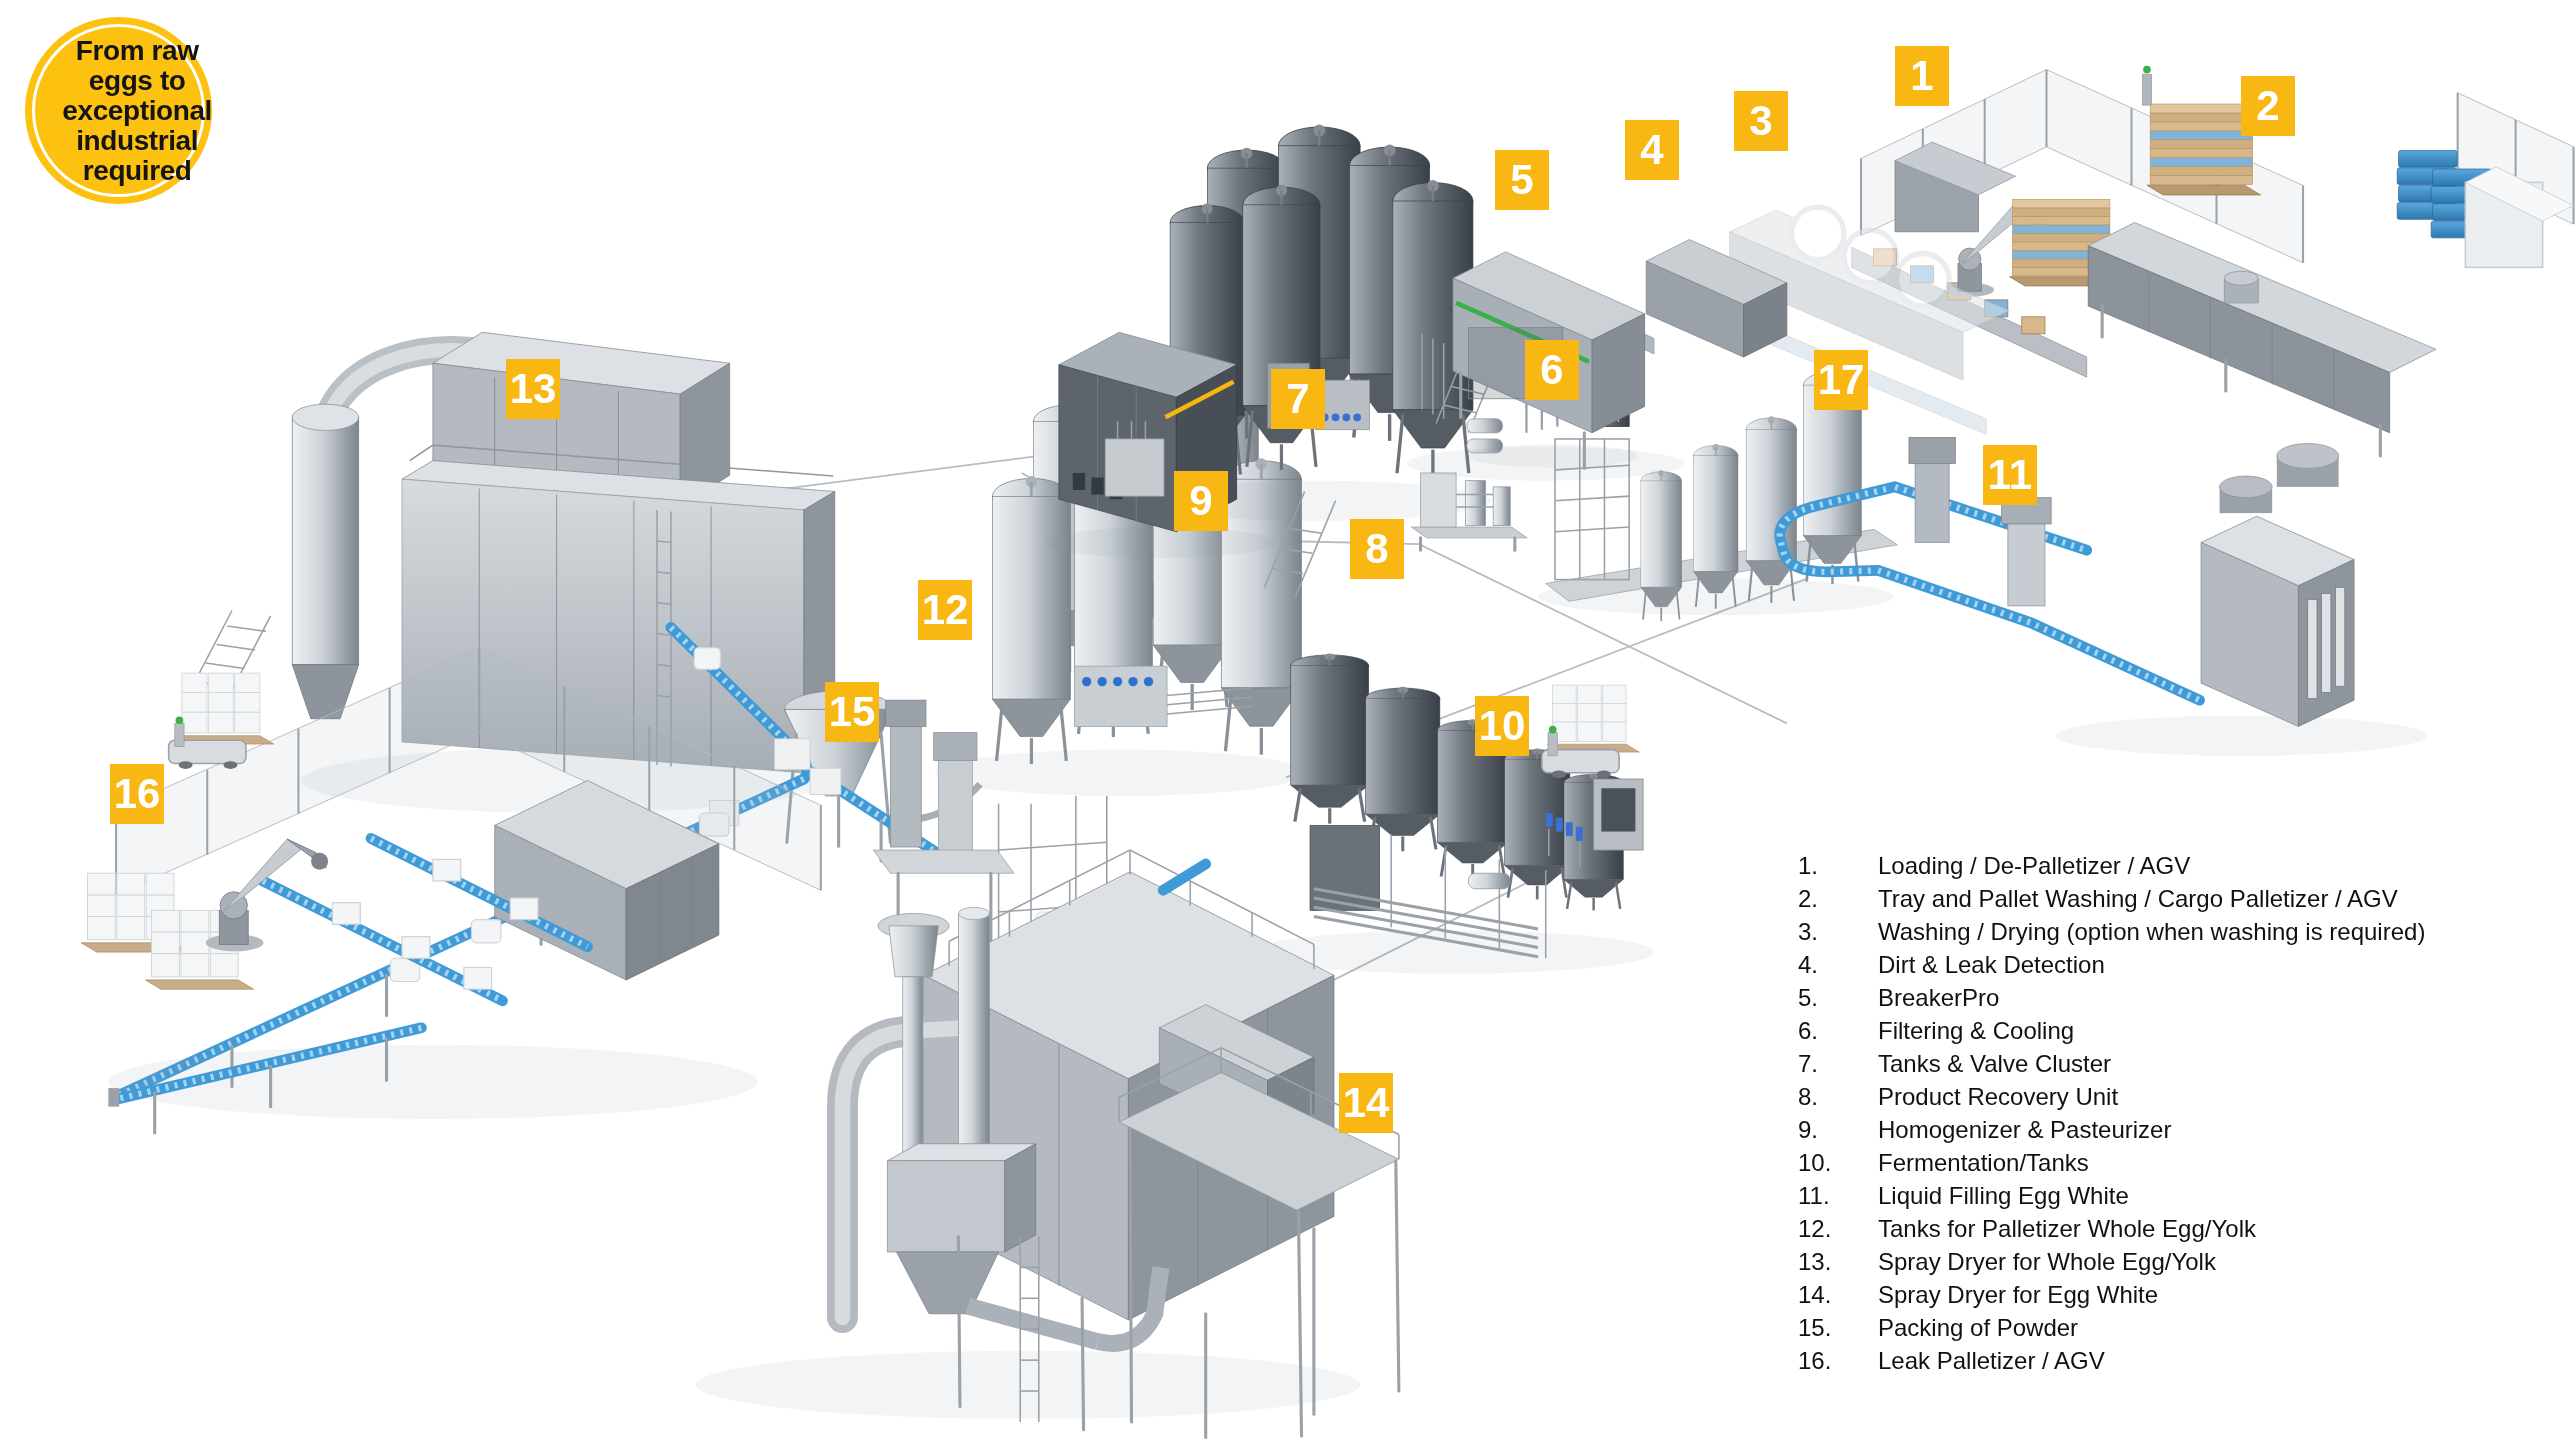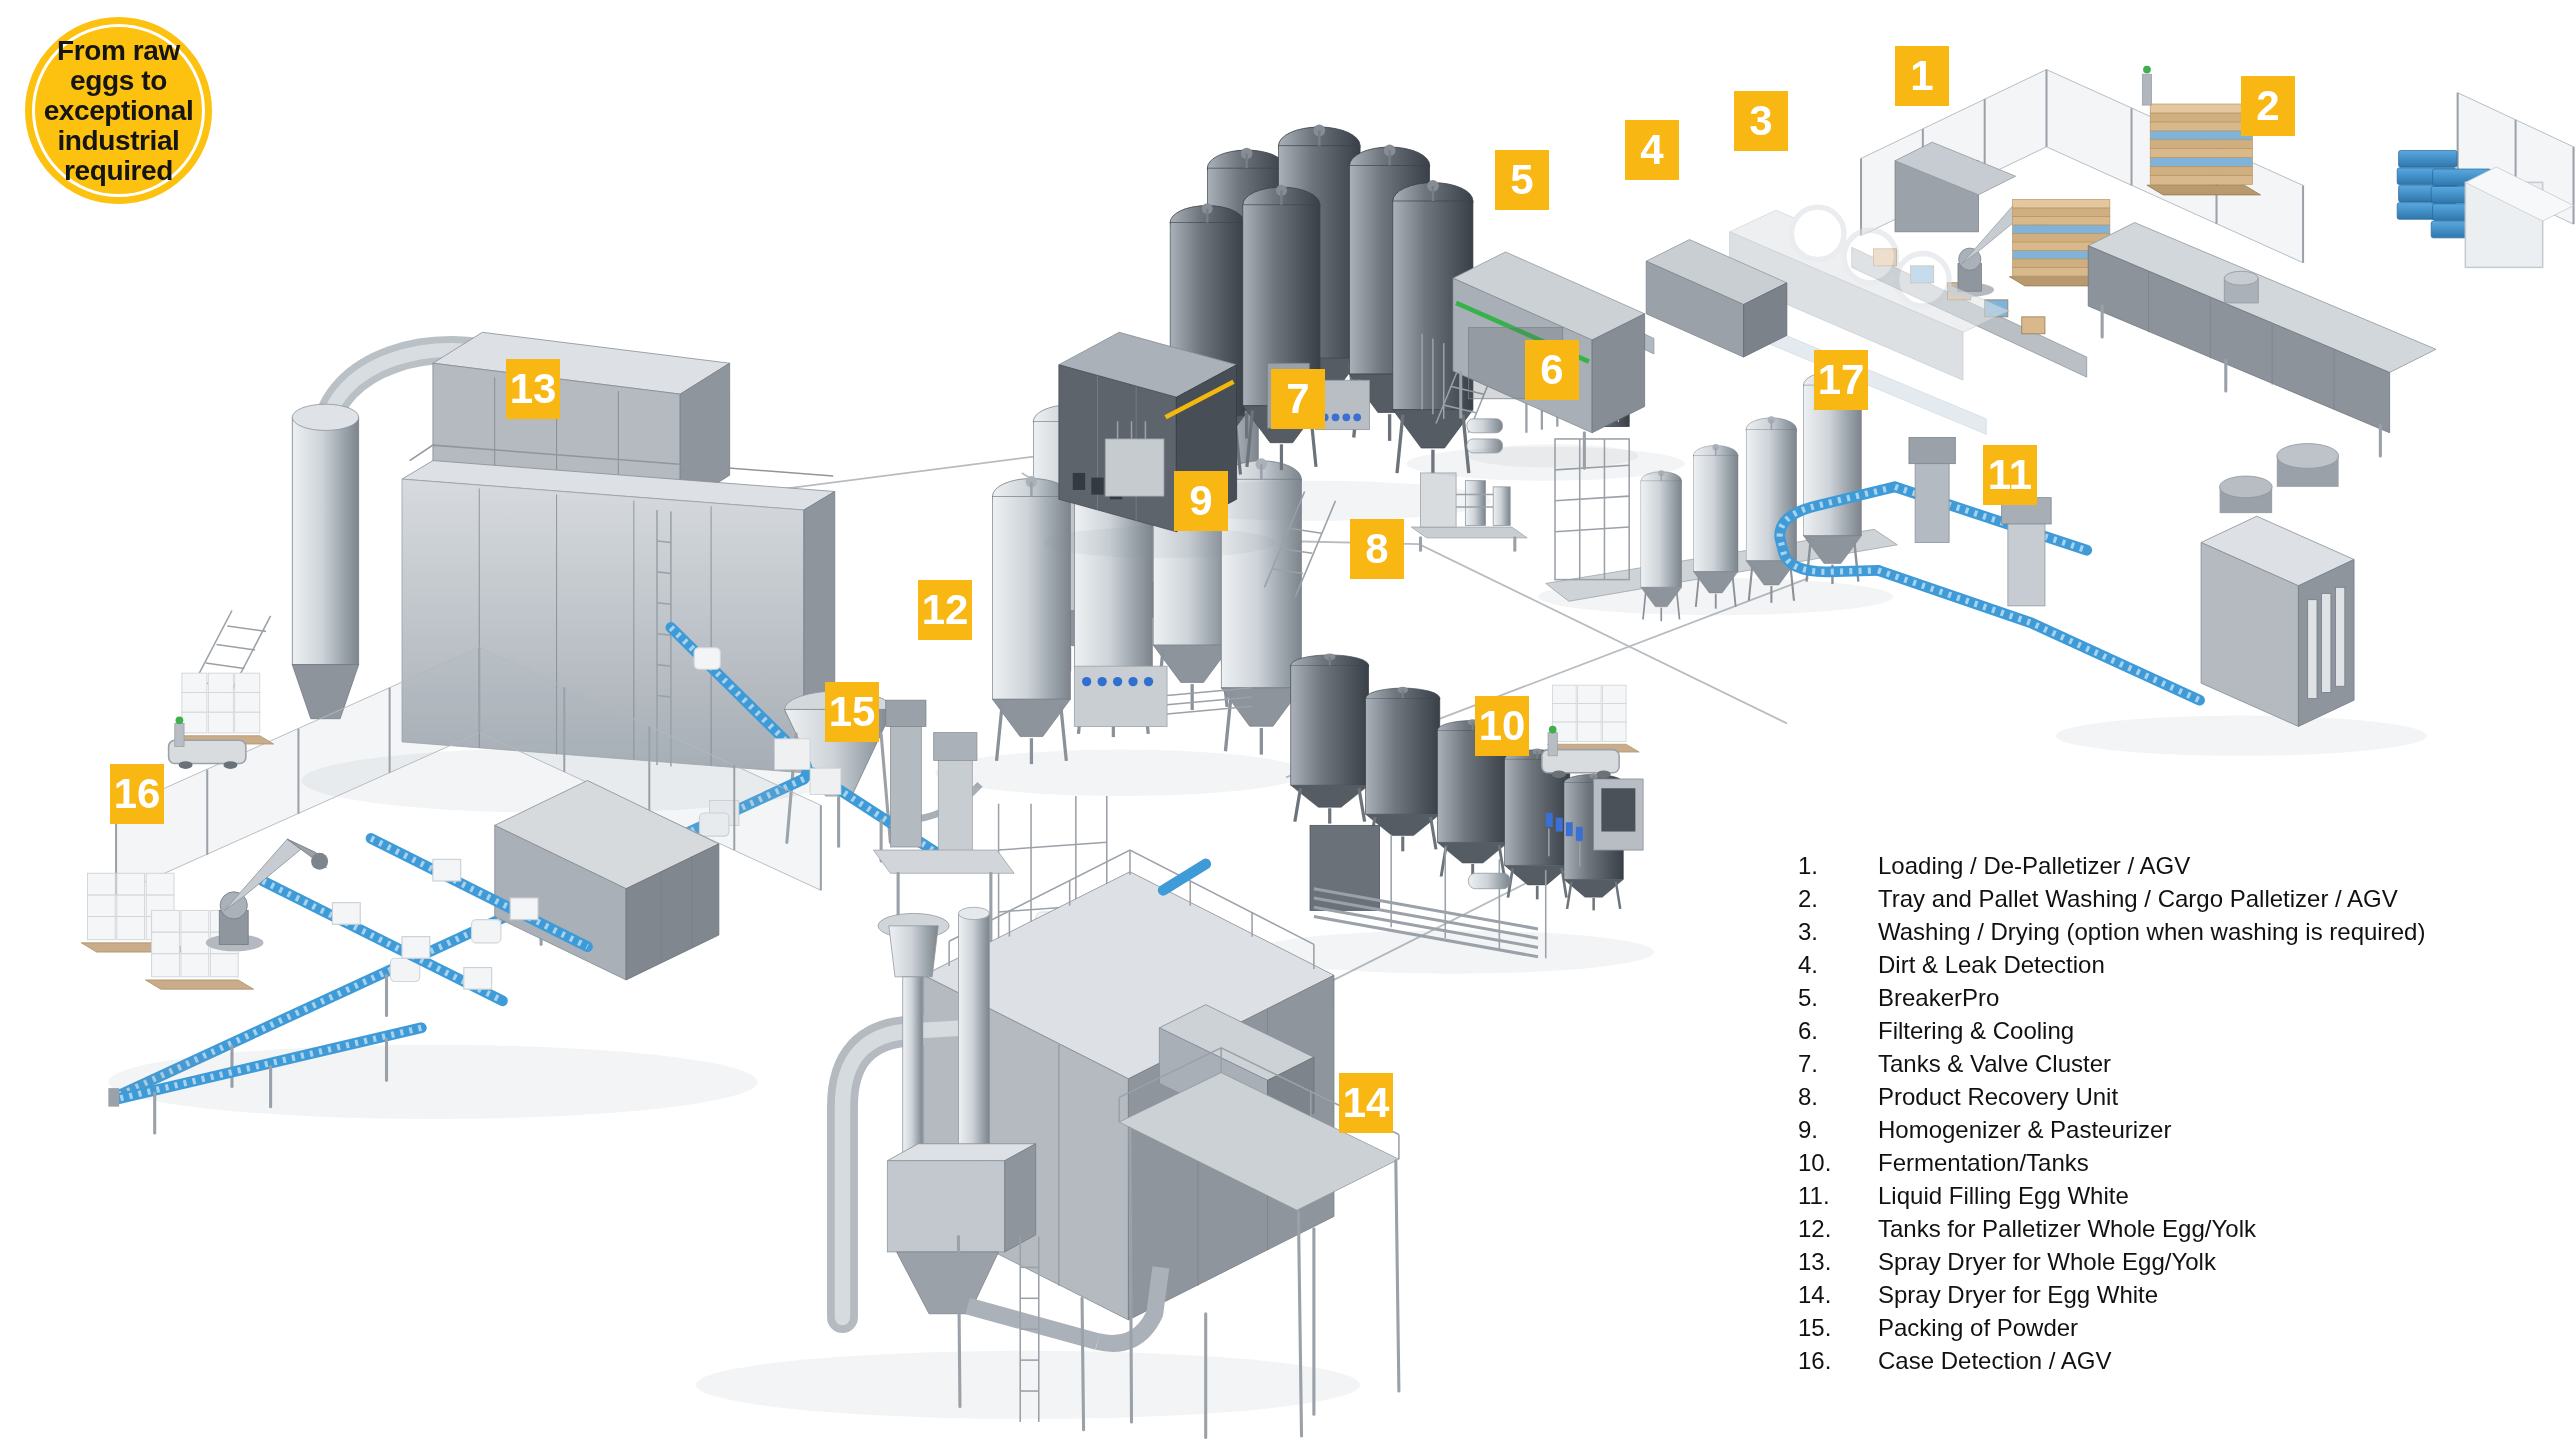--- a/index.html
+++ b/index.html
@@ -18,21 +18,21 @@
   .link{stroke:#b7bcc1;stroke-width:2.4;fill:none;}
   .fencem{fill:rgba(173,181,188,0.14);stroke:#b3b9bf;stroke-width:1.2;}
   .fp{stroke:#9aa1a8;stroke-width:2.6;}
   .face-t{fill:#dde1e5;stroke:#848b93;stroke-width:1;}
   .face-l{fill:#b4bac0;stroke:#848b93;stroke-width:1;}
   .face-r{fill:#8e959c;stroke:#757c84;stroke-width:1;}
   .face-d{fill:#5d646c;stroke:#464d55;stroke-width:1;}
 
   
   .head-circle{position:absolute;left:25px;top:17px;width:187px;height:187px;border-radius:50%;
-    background:#fdc110;display:flex;align-items:center;justify-content:center;}
+    background:#fdc110;display:flex;align-items:center;justify-content:flex-end;}
   .head-circle::before{content:"";position:absolute;left:7px;top:7px;right:7px;bottom:7px;
     border:3.9px solid #ffffff;border-radius:50%;}
   .head-circle .txt{position:relative;text-align:center;font-weight:700;color:#151515;
     font-size:28px;line-height:30px;letter-spacing:-0.4px;}
 
   
   .badge{position:absolute;width:54px;height:60px;background:#f8b712;color:#ffffff;
     font-weight:700;font-size:42px;display:flex;align-items:center;justify-content:center;}
 
   
@@ -681,18 +681,18 @@
   <div class="row"><span class="num">6.</span><span>Filtering &amp; Cooling</span></div>
   <div class="row"><span class="num">7.</span><span>Tanks &amp; Valve Cluster</span></div>
   <div class="row"><span class="num">8.</span><span>Product Recovery Unit</span></div>
   <div class="row"><span class="num">9.</span><span>Homogenizer &amp; Pasteurizer</span></div>
   <div class="row"><span class="num">10.</span><span>Fermentation/Tanks</span></div>
   <div class="row"><span class="num">11.</span><span>Liquid Filling Egg White</span></div>
   <div class="row"><span class="num">12.</span><span>Tanks for Palletizer Whole Egg/Yolk</span></div>
   <div class="row"><span class="num">13.</span><span>Spray Dryer for Whole Egg/Yolk</span></div>
   <div class="row"><span class="num">14.</span><span>Spray Dryer for Egg White</span></div>
   <div class="row"><span class="num">15.</span><span>Packing of Powder</span></div>
-  <div class="row"><span class="num">16.</span><span>Case Detection / AGV</span></div>
+  <div class="row"><span class="num">16.</span><span>Leak Palletizer / AGV</span></div>
 </div>
 
 
 </div>
 
 
 </body></html>

